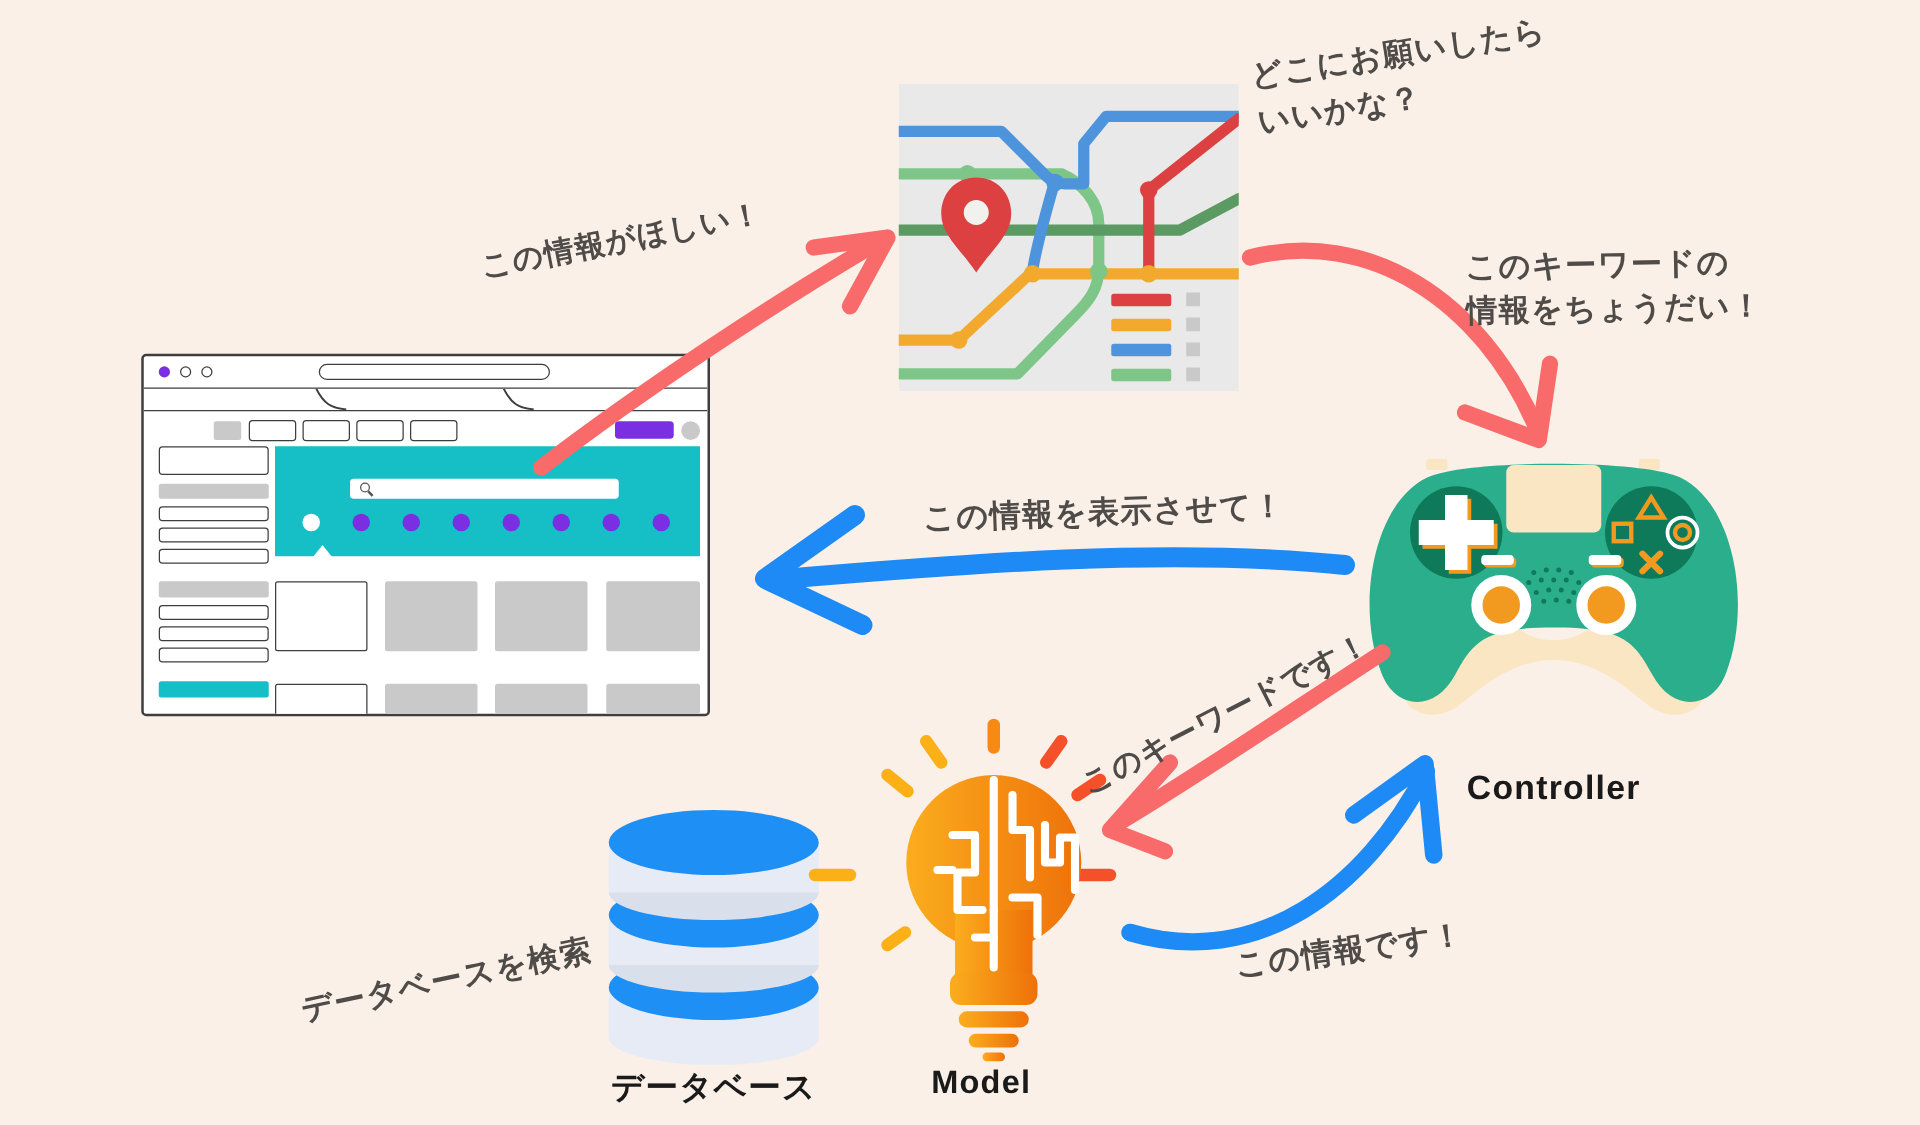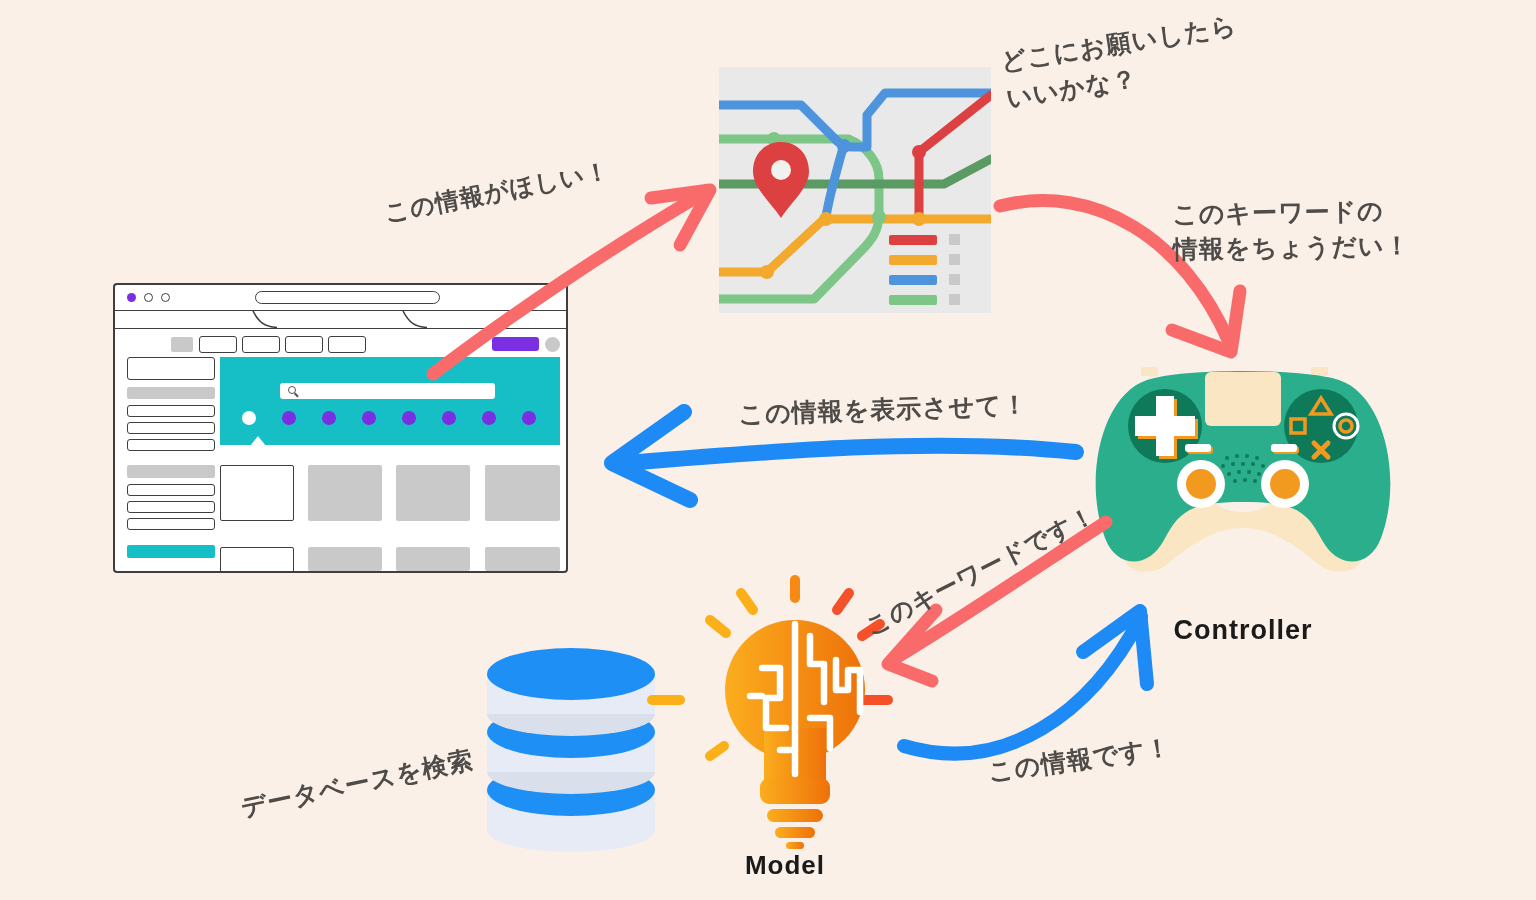--- a/index.html
+++ b/index.html
@@ -342,16 +342,17 @@
   <div class="speech" style="left:860px;top:614px;transform:rotate(-27deg);">このキーワードです！</div>
 
   <div class="speech" style="left:986px;top:756px;transform:rotate(-8deg);font-size:25px;">この情報です！</div>
 
   <div class="speech" style="left:238px;top:792px;transform:rotate(-12deg);font-size:25px;">データベースを検索</div>
 
 
 
   <div class="entity-label" style="left:1085px;top:584px;width:316px;margin-top:31px;">Controller</div>
 
+  <div class="entity-label" style="left:483px;top:852px;width:176px;font-size:26px;">データベース</div>
 
   <div class="entity-label" style="left:685px;top:850px;width:200px;font-size:26px;">Model</div>
 
 </div>
 
 </body></html>

